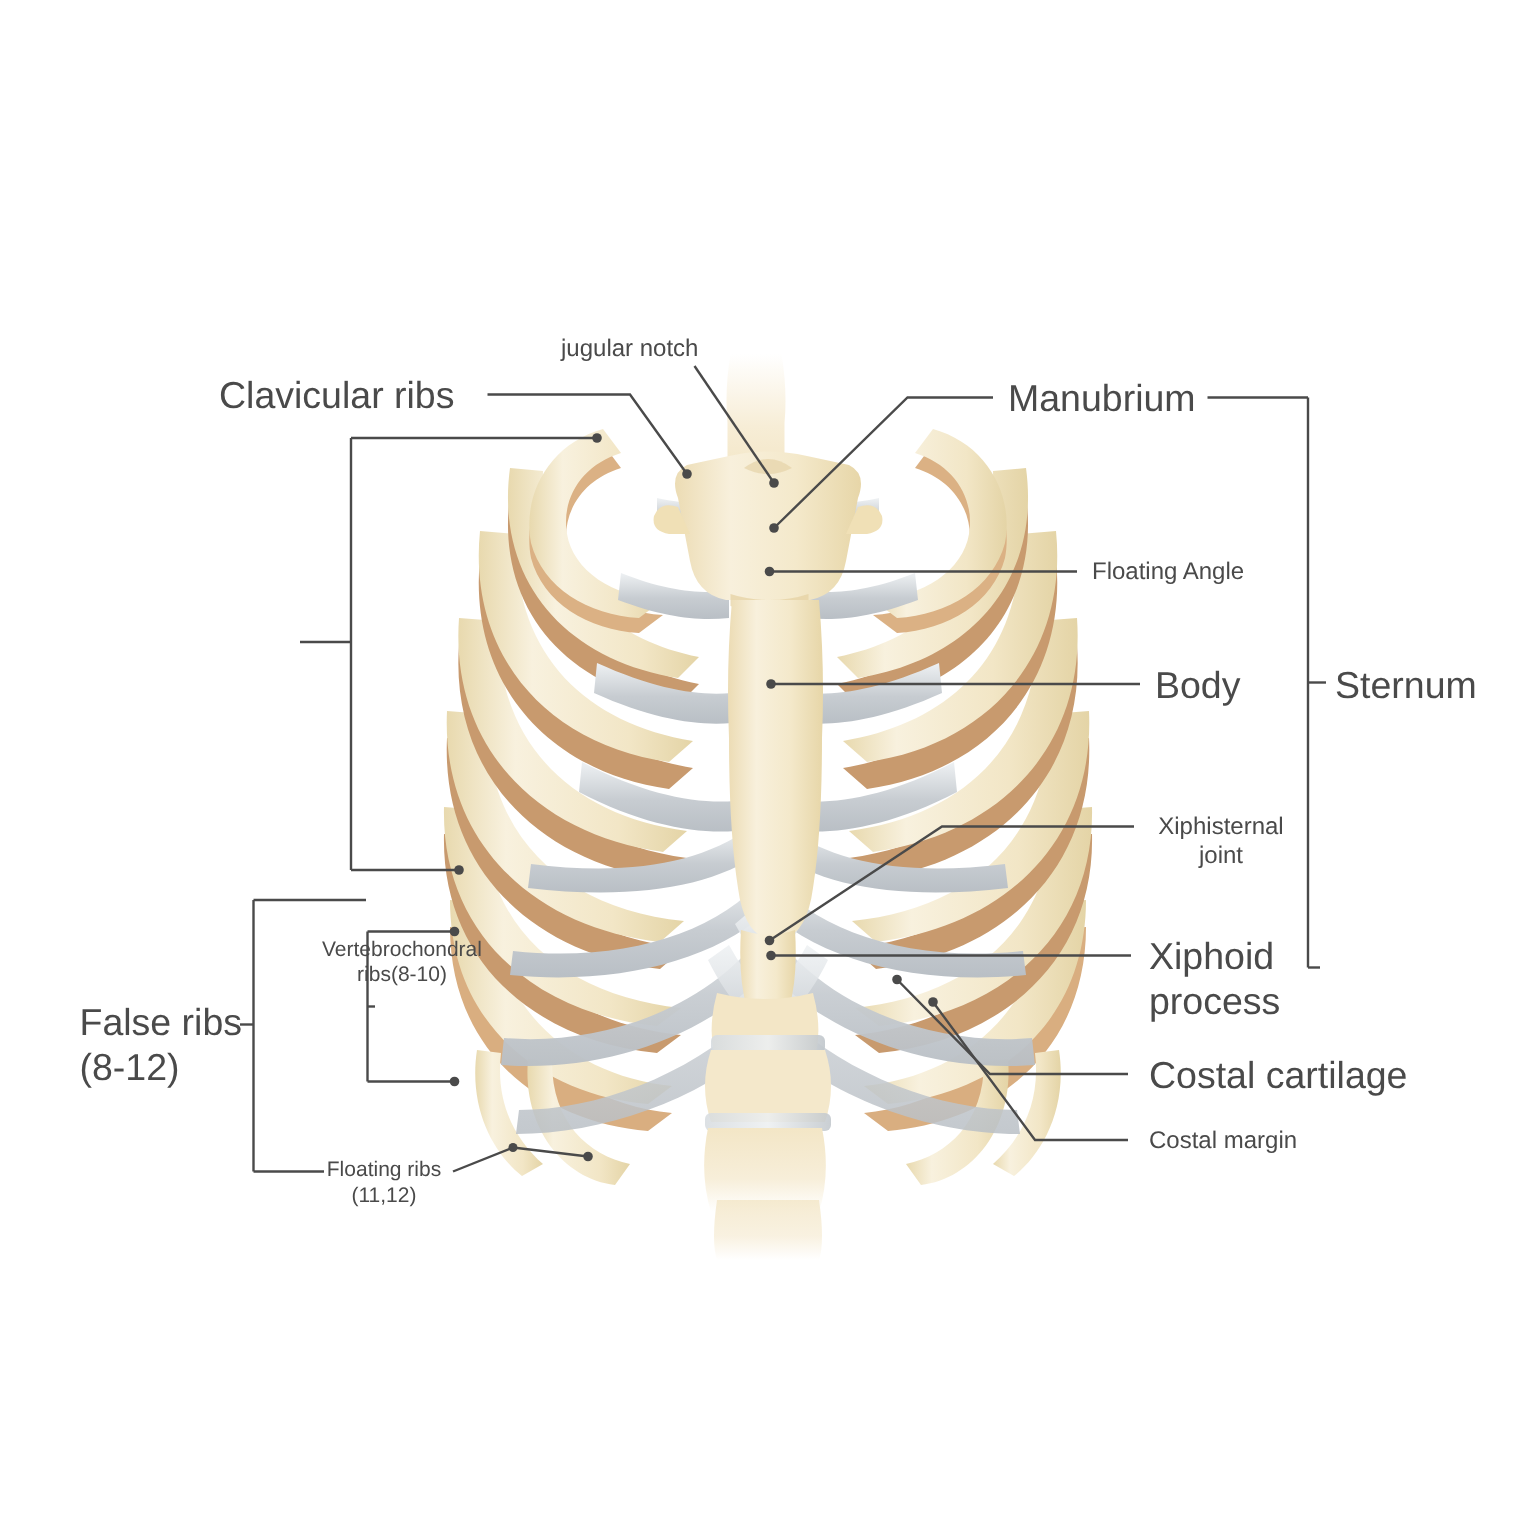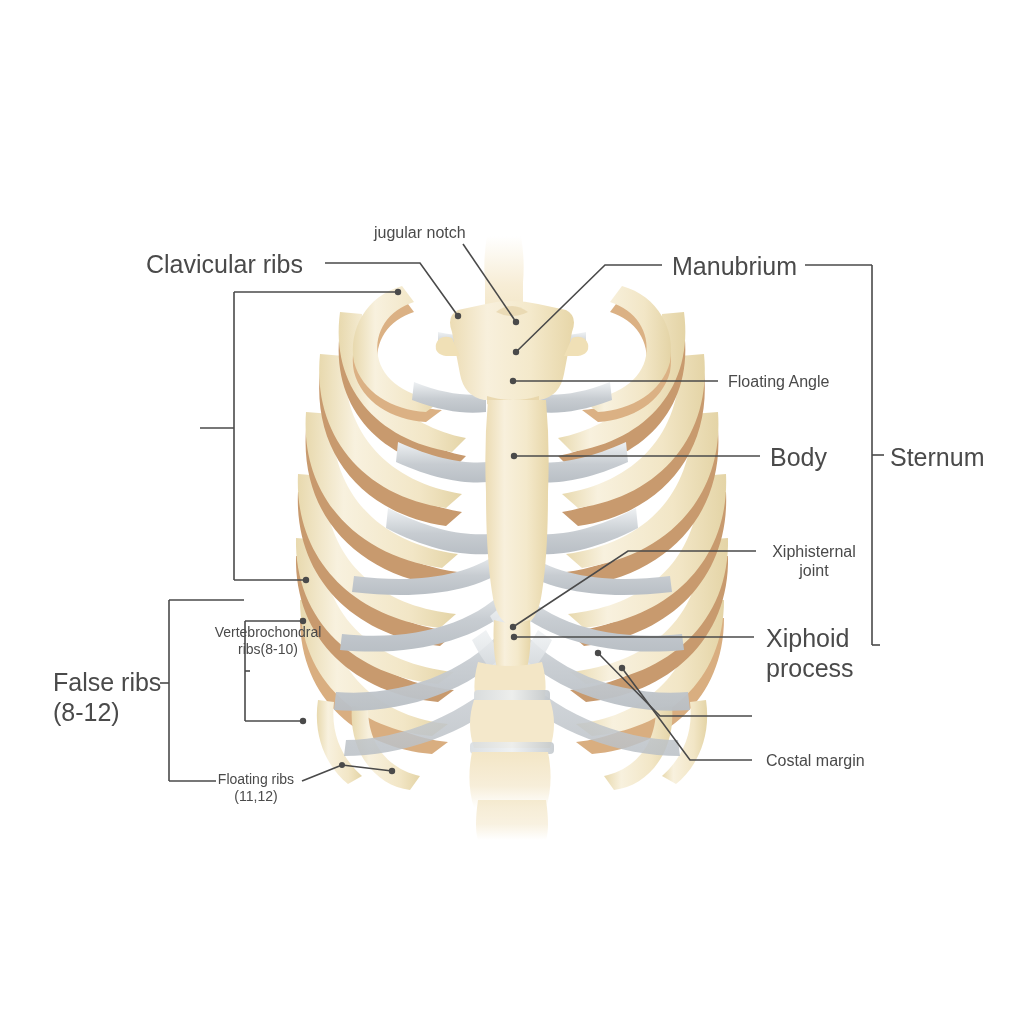--- a/index.html
+++ b/index.html
@@ -278,16 +278,17 @@
   <div class="lbl small ctr" style="left:765px; top:543px; width:98px;">
     <div>Xiphisternal</div>
     <div>joint</div>
   </div>
 
   <div class="lbl big" style="left:766px; top:624px;">
     <div>Xiphoid</div>
     <div>process</div>
   </div>
 
+  <div class="lbl big" style="left:766px; top:703px;">Costal cartilage</div>
 
   <div class="lbl small" style="left:766px; top:752px;">Costal margin</div>
 
 </div>
 
 </body></html>

